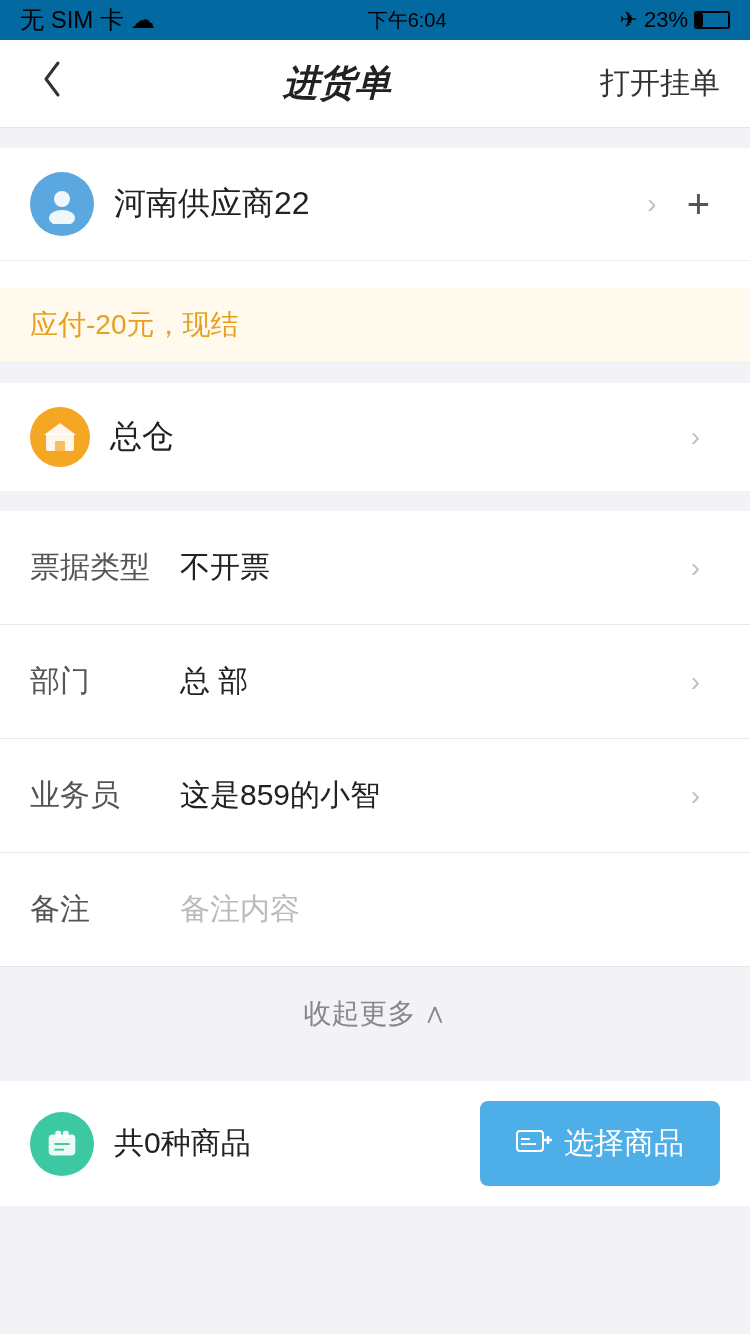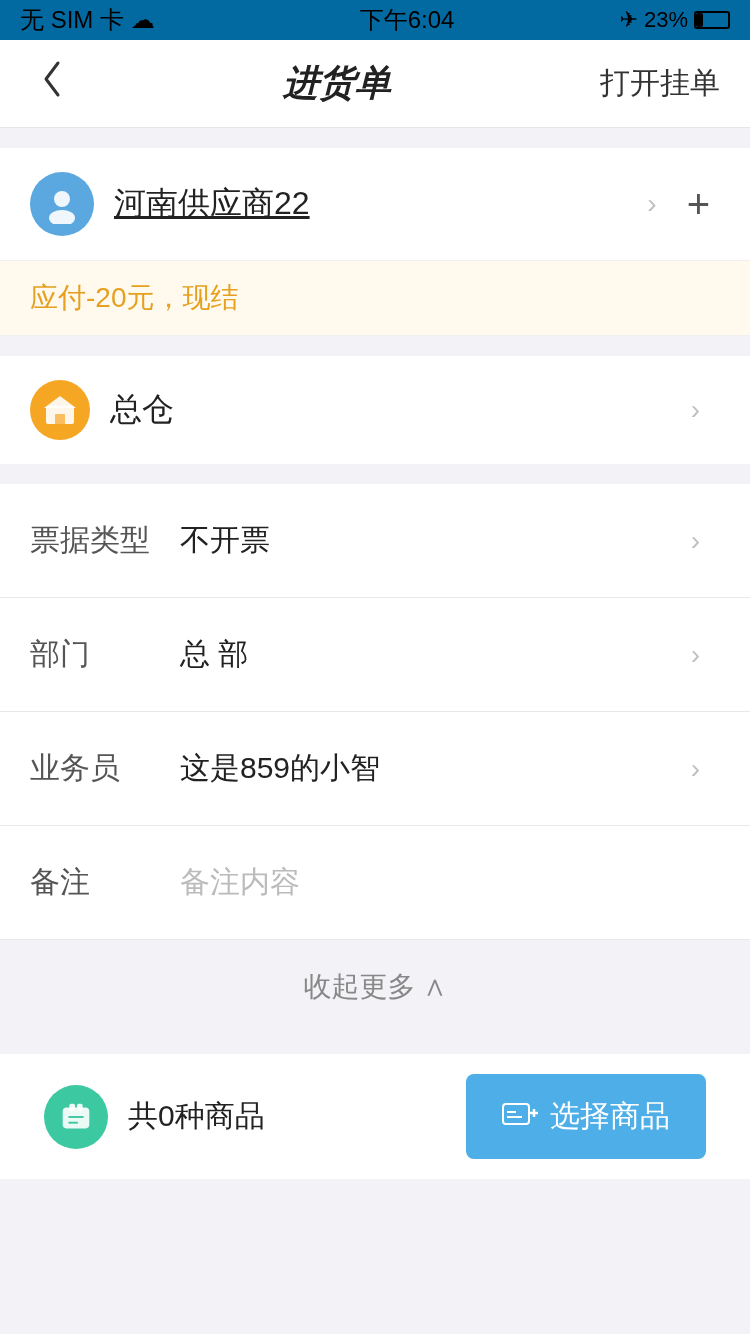--- a/index.html
+++ b/index.html
@@ -19,21 +19,21 @@
       height: 40px;
       background: #0369a1;
       display: flex;
       align-items: center;
       justify-content: space-between;
       padding: 0 20px;
       font-size: 24px;
       color: #000;
     }
     .status-left { display: flex; align-items: center; gap: 8px; }
-    .status-center { font-size: 24px; font-weight: 500; margin-left: 40px; }
+    .status-center { font-size: 20px; font-weight: 500; margin-left: 40px; }
     .status-right { display: flex; align-items: center; gap: 6px; font-size: 22px; }
 
     
     .nav-bar {
       width: 100%;
       height: 88px;
       background: #fff;
       display: flex;
       align-items: center;
       justify-content: space-between;
@@ -88,41 +88,41 @@
       justify-content: center;
       margin-right: 20px;
       flex-shrink: 0;
       overflow: hidden;
     }
     .supplier-avatar svg { width: 40px; height: 40px; }
     .supplier-name {
       flex: 1;
       font-size: 32px;
       color: #222;
-      text-decoration: underline;
     }
     .chevron {
       color: #c0c0c0;
       font-size: 28px;
       margin-right: 20px;
     }
     .add-btn {
       font-size: 40px;
       color: #555;
       padding: 0 10px;
       cursor: pointer;
     }
 
     
     .notice-bar {
       background: #fff9ee;
       padding: 18px 30px;
       font-size: 28px;
       color: #e6a020;
       border-bottom: 1px solid #f0f0f0;
+      margin-top: 27px;
     }
 
     .divider-gap { height: 20px; background: #f2f2f7; }
 
     
     .warehouse-row {
       display: flex;
       align-items: center;
       padding: 24px 30px;
       background: #fff;
@@ -182,21 +182,21 @@
       color: #888;
       font-size: 28px;
       border-top: 1px solid #e8e8e8;
     }
 
     
     .product-bar {
       background: #fff;
       display: flex;
       align-items: center;
-      padding: 20px 44px;
+      padding: 20px 30px;
       margin-top: 20px;
     }
     .product-icon {
       width: 64px;
       height: 64px;
       border-radius: 50%;
       background: #3cc8a0;
       display: flex;
       align-items: center;
       justify-content: center;

